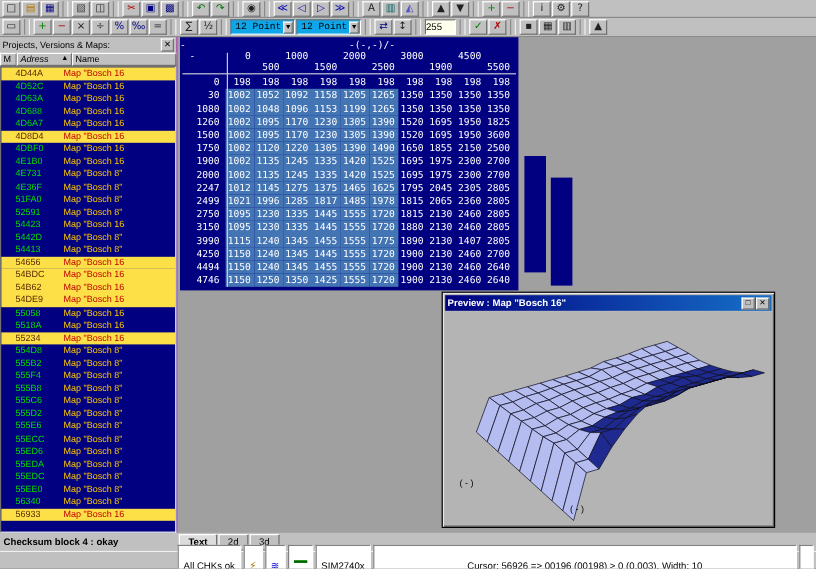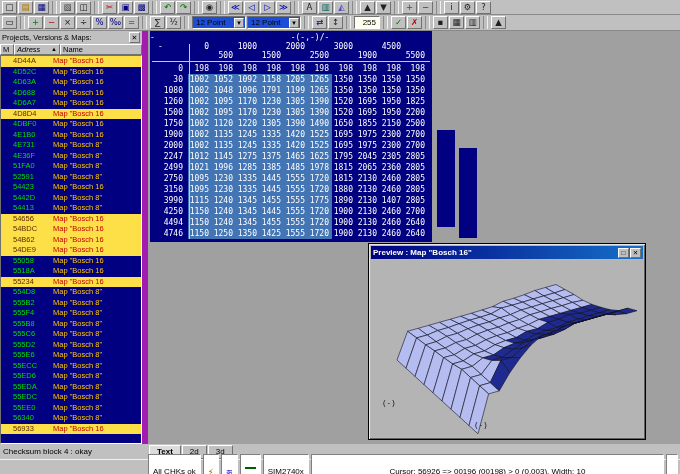--- a/index.html
+++ b/index.html
@@ -7,28 +7,28 @@
        font-family:"Liberation Sans",sans-serif;-webkit-font-smoothing:none;}
   
   .toolbar{position:absolute;left:0;right:0;background:#c0c0c0;display:flex;align-items:center;
            padding:1px 2px;gap:1px;box-sizing:border-box;border-bottom:1px solid #8a8a8a;}
   #tb1{top:0;height:15px;}
   #tb2{top:15px;height:16px;}
   .tbtn{width:15px;height:13px;padding:0;background:#c0c0c0;border:1px solid;
         border-color:#ffffff #707070 #707070 #ffffff;box-sizing:border-box;cursor:default;}
   .glyph{display:block;font-family:"DejaVu Sans",sans-serif;font-size:8.5px;line-height:11px;text-align:center;color:#202020;}
   .tsep{width:3px;height:13px;border-left:1px solid #8a8a8a;border-right:1px solid #efefef;margin:0 2px;}
-  .tcombo{width:54px;height:13px;background:#1d4ed8;border:1px solid;border-color:#707070 #ffffff #ffffff #707070;
-          font-size:8px;display:flex;align-items:center;justify-content:space-between;padding:0 1px 0 3px;box-sizing:border-box;}
+  .tcombo{width:54px;height:13px;background:#0ea5e9;border:1px solid;border-color:#707070 #ffffff #ffffff #707070;
+          font-size:8px;display:flex;align-items:center;justify-content:space-between;padding:0 1px 0 3px;box-sizing:border-box;font-family:Liberation Mono, monospace;}
   .tcombo .carr{font-size:6px;background:#c0c0c0;border:1px solid;border-color:#fff #707070 #707070 #fff;padding:0 1px;line-height:8px;}
   .tfield{width:26px;height:13px;background:#ffffee;border:1px solid;border-color:#707070 #ffffff #ffffff #707070;
-          font-size:8px;text-align:right;padding:0 3px 0 0;line-height:12px;box-sizing:border-box;}
+          font-size:8px;text-align:left;padding:0 3px 0 0;line-height:12px;box-sizing:border-box;}
   
   .sidebar{position:absolute;left:0;top:31px;width:148px;height:413px;background:#c0c0c0;
-           border-right:6px solid #a21caf;box-sizing:border-box;}
+           border-right:1px solid #a21caf;box-sizing:border-box;}
   .shead{height:13px;display:flex;align-items:center;justify-content:space-between;padding:0 2px;}
   .shead .stitle{font-size:7.5px;color:#000;}
   .sclose{width:11px;height:11px;font-size:7px;line-height:9px;text-align:center;background:#c0c0c0;
           border:1px solid;border-color:#fff #707070 #707070 #fff;padding:0;}
   .scols{height:11px;display:flex;}
   .chc{font-size:7.5px;line-height:9px;background:#c0c0c0;border:1px solid;border-color:#fff #707070 #707070 #fff;
        box-sizing:border-box;padding:0 2px;overflow:hidden;white-space:nowrap;}
   .chc.m{width:14px;} .chc.a{width:46px;display:flex;justify-content:space-between;font-style:italic;} .chc.n{flex:1;}
   .sortarr{font-size:6px;}
   .map-list{height:389px;background:#000080;overflow:hidden;border:1px solid;border-color:#707070 #fff #fff #707070;box-sizing:border-box;}
@@ -62,21 +62,21 @@
           background:linear-gradient(90deg,#000080,#1670c8);color:#fff;font-size:8px;font-weight:bold;
           display:flex;align-items:center;justify-content:space-between;padding:0 2px;box-sizing:border-box;}
   .pbtns{display:flex;gap:1px;}
   .pbtn{width:11px;height:10px;font-size:6.5px;line-height:8px;text-align:center;background:#c0c0c0;color:#000;
         border:1px solid;border-color:#fff #707070 #707070 #fff;padding:0;}
   .pbody{position:absolute;left:2px;top:16px;right:2px;bottom:2px;background:#b4b4b4;overflow:hidden;}
   .axis-label{position:absolute;font-size:7.5px;color:#000;}
   #axis1{left:12px;top:138px;} #axis2{left:104px;top:160px;}
   
   .strip1{position:absolute;left:0;top:444px;right:0;height:15px;background:#c0c0c0;display:flex;align-items:center;}
-  .checksum{width:146px;font-size:8px;padding-left:3px;color:#000;}
+  .checksum{width:146px;font-size:8px;padding-left:3px;color:#000;font-weight:bold;}
   .tabs{display:flex;height:14px;}
   .tab{font-size:8px;line-height:12px;padding:0 7px;background:#c0c0c0;border:1px solid;
        border-color:#fff #707070 #707070 #fff;margin-right:1px;cursor:default;}
   .tab.active{background:#dcdcdc;font-weight:bold;}
   .statusbar{position:absolute;left:0;top:459px;right:0;height:15px;background:#c0c0c0;border-top:1px solid #f0f0f0;
              display:flex;align-items:center;gap:2px;padding:1px 2px;box-sizing:border-box;}
   .sspacer{width:144px;height:11px;}
   .seg{height:11px;font-size:8px;line-height:10px;border:1px solid;border-color:#808080 #ffffff #ffffff #808080;
        padding:12px 4px;display:flex;align-items:center;gap:3px;box-sizing:border-box;background:#ffffff;white-space:nowrap;flex-direction:column;}
   .seg.grow{flex:1;}
@@ -505,21 +505,21 @@
           <span class="cell">1350</span>
           <span class="cell">1350</span>
           <span class="cell">1350</span>
           <span class="cell">1350</span>
         </div>
         <div class="trow">
           <span class="ylab">1080</span>
           <span class="cell sel">1002</span>
           <span class="cell sel">1048</span>
           <span class="cell sel">1096</span>
-          <span class="cell sel">1791</span>
+          <span class="cell sel">1153</span>
           <span class="cell sel">1199</span>
           <span class="cell sel">1265</span>
           <span class="cell">1350</span>
           <span class="cell">1350</span>
           <span class="cell">1350</span>
           <span class="cell">1350</span>
         </div>
         <div class="trow">
           <span class="ylab">1260</span>
           <span class="cell sel">1002</span>
@@ -537,21 +537,21 @@
           <span class="ylab">1500</span>
           <span class="cell sel">1002</span>
           <span class="cell sel">1095</span>
           <span class="cell sel">1170</span>
           <span class="cell sel">1230</span>
           <span class="cell sel">1305</span>
           <span class="cell sel">1390</span>
           <span class="cell">1520</span>
           <span class="cell">1695</span>
           <span class="cell">1950</span>
-          <span class="cell">2200</span>
+          <span class="cell">3600</span>
         </div>
         <div class="trow">
           <span class="ylab">1750</span>
           <span class="cell sel">1002</span>
           <span class="cell sel">1120</span>
           <span class="cell sel">1220</span>
           <span class="cell sel">1305</span>
           <span class="cell sel">1390</span>
           <span class="cell sel">1490</span>
           <span class="cell">1650</span>
@@ -596,21 +596,21 @@
           <span class="cell">1795</span>
           <span class="cell">2045</span>
           <span class="cell">2305</span>
           <span class="cell">2805</span>
         </div>
         <div class="trow">
           <span class="ylab">2499</span>
           <span class="cell sel">1021</span>
           <span class="cell sel">1996</span>
           <span class="cell sel">1285</span>
-          <span class="cell sel">1385</span>
+          <span class="cell sel">1817</span>
           <span class="cell sel">1485</span>
           <span class="cell sel">1978</span>
           <span class="cell">1815</span>
           <span class="cell">2065</span>
           <span class="cell">2360</span>
           <span class="cell">2805</span>
         </div>
         <div class="trow">
           <span class="ylab">2750</span>
           <span class="cell sel">1095</span>

